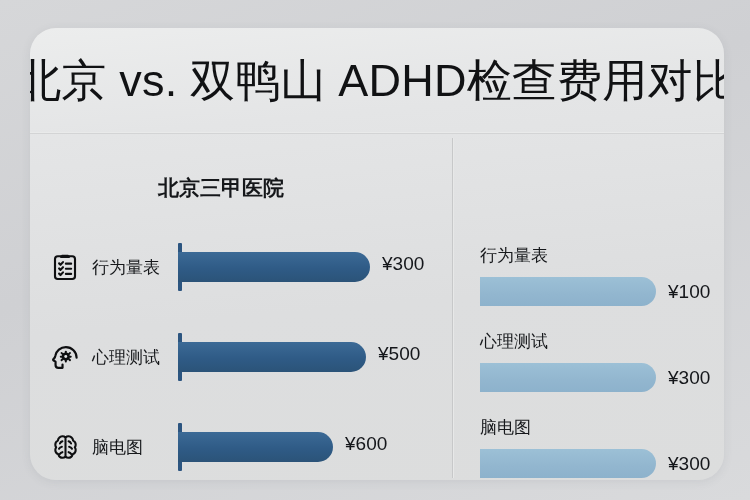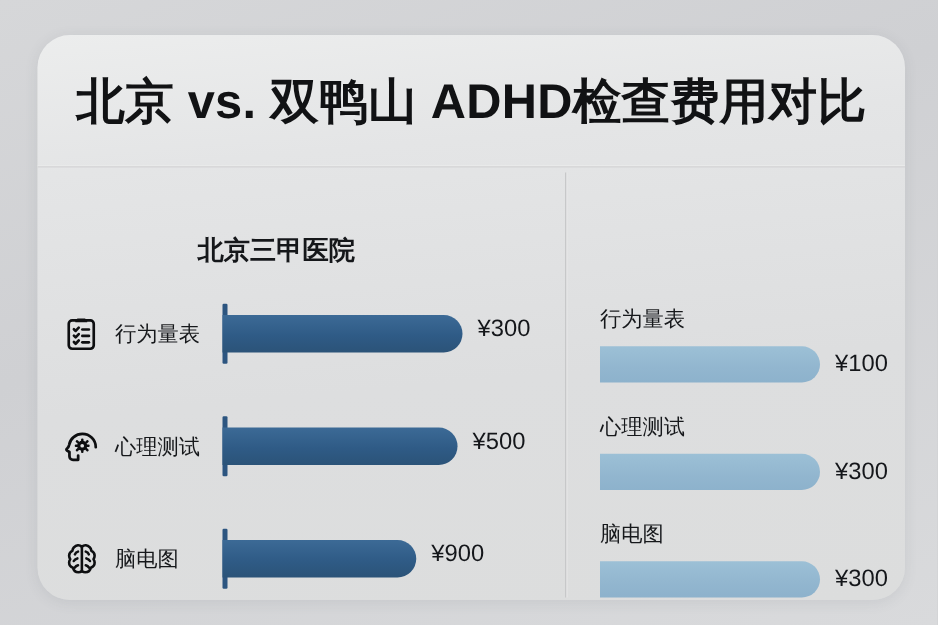--- a/index.html
+++ b/index.html
@@ -40,22 +40,22 @@
     position: absolute;
     left: 0;
     top: 0;
     width: 694px;
     height: 105px;
     display: flex;
     align-items: center;
     justify-content: center;
   }
   #chart-title {
-    font-size: 39px;
-    font-weight: 700;
+    font-size: 45px;
+    font-weight: 400;
     color: #111214;
     letter-spacing: 0.2px;
     white-space: nowrap;
   }
   #title-divider {
     position: absolute;
     left: 0;
     top: 105px;
     width: 694px;
     height: 1px;
@@ -81,21 +81,21 @@
     box-shadow: 1px 0 0 #e7e8e8;
   }
 
   .col-header {
     position: absolute;
     font-size: 21px;
     font-weight: 700;
     color: #15171a;
     white-space: nowrap;
   }
-  #left-header  { left: 128px; top: 52px; }
+  #left-header  { left: 128px; top: 40px; }
   #right-header { left: 450px; top: 56px; }
 
   
   .left-row {
     position: absolute;
     left: 18px;
     width: 404px;
     height: 54px;
     display: flex;
     align-items: center;
@@ -270,21 +270,21 @@
             <path d="M9.6 15.6 c-0.9 0.2 -1.6 0.8 -2.0 1.5"></path>
             <path d="M14.4 7.2 c0.9 0.3 1.6 0.9 1.9 1.7"></path>
             <path d="M14.8 11.4 c1.0 0.2 1.8 0.8 2.2 1.6"></path>
             <path d="M14.4 15.6 c0.9 0.2 1.6 0.8 2.0 1.5"></path>
           </svg>
         </span>
         <span class="row-label">脑电图</span>
         <span class="bar-track">
           <span class="axis-stub"></span>
           <span class="bar-dark" style="width: 155px;"></span>
-          <span class="bar-value-dark" style="left: 167px;">¥900</span>
+          <span class="bar-value-dark" style="left: 167px;">¥600</span>
         </span>
       </div>
 
 
       <div id="right-row-0" class="right-row">
         <div class="right-label">行为量表</div>
         <div class="right-bar-wrap">
           <span class="bar-light" style="width: 176px;"></span>
           <span class="bar-value-light" style="left: 188px;">¥100</span>
         </div>

